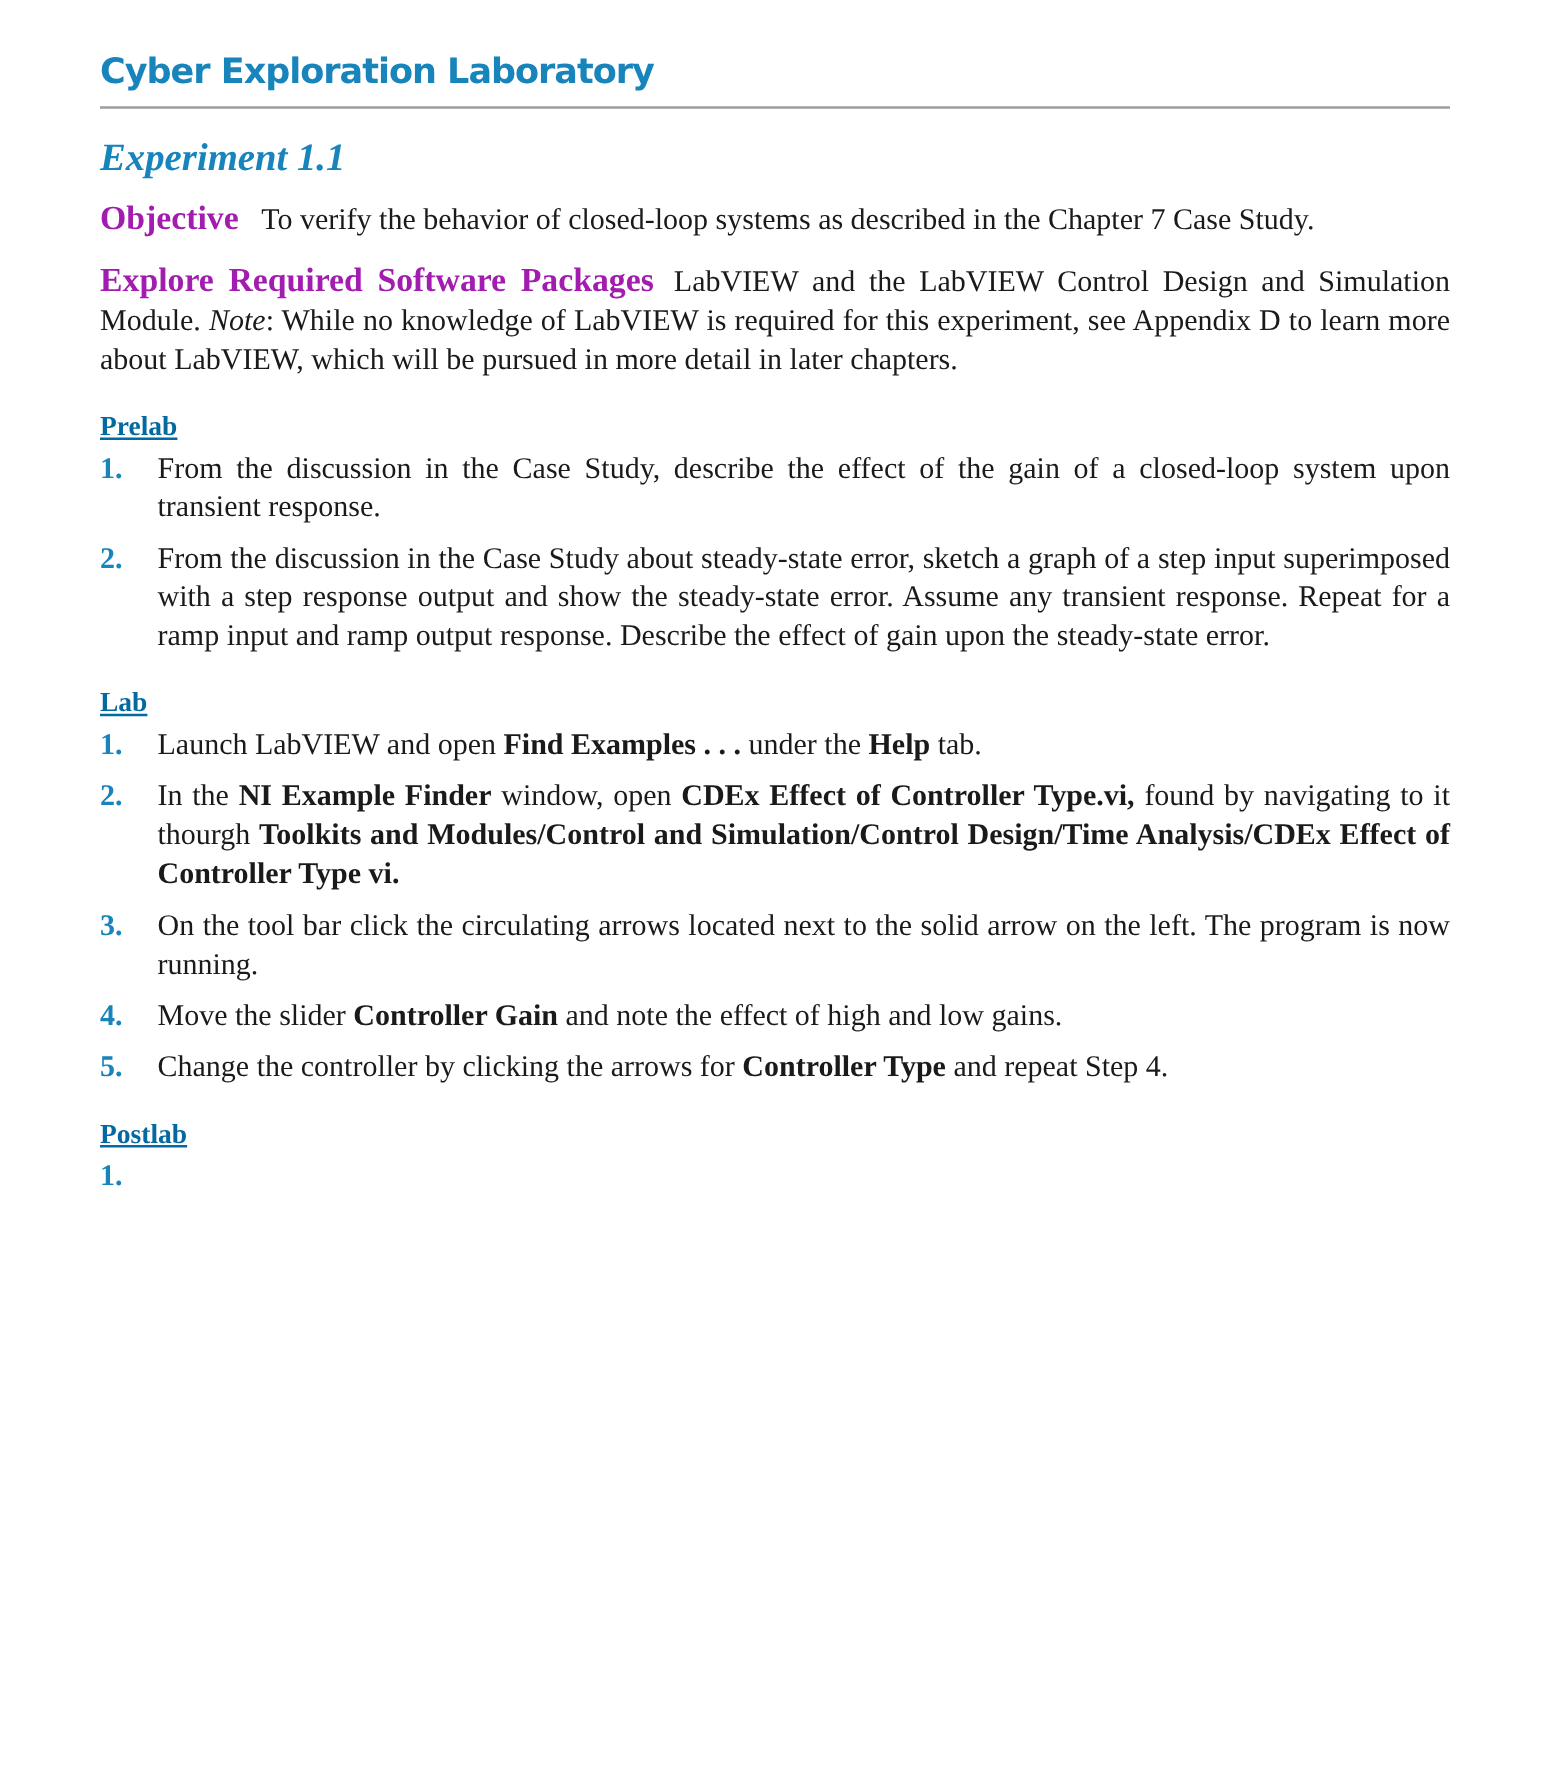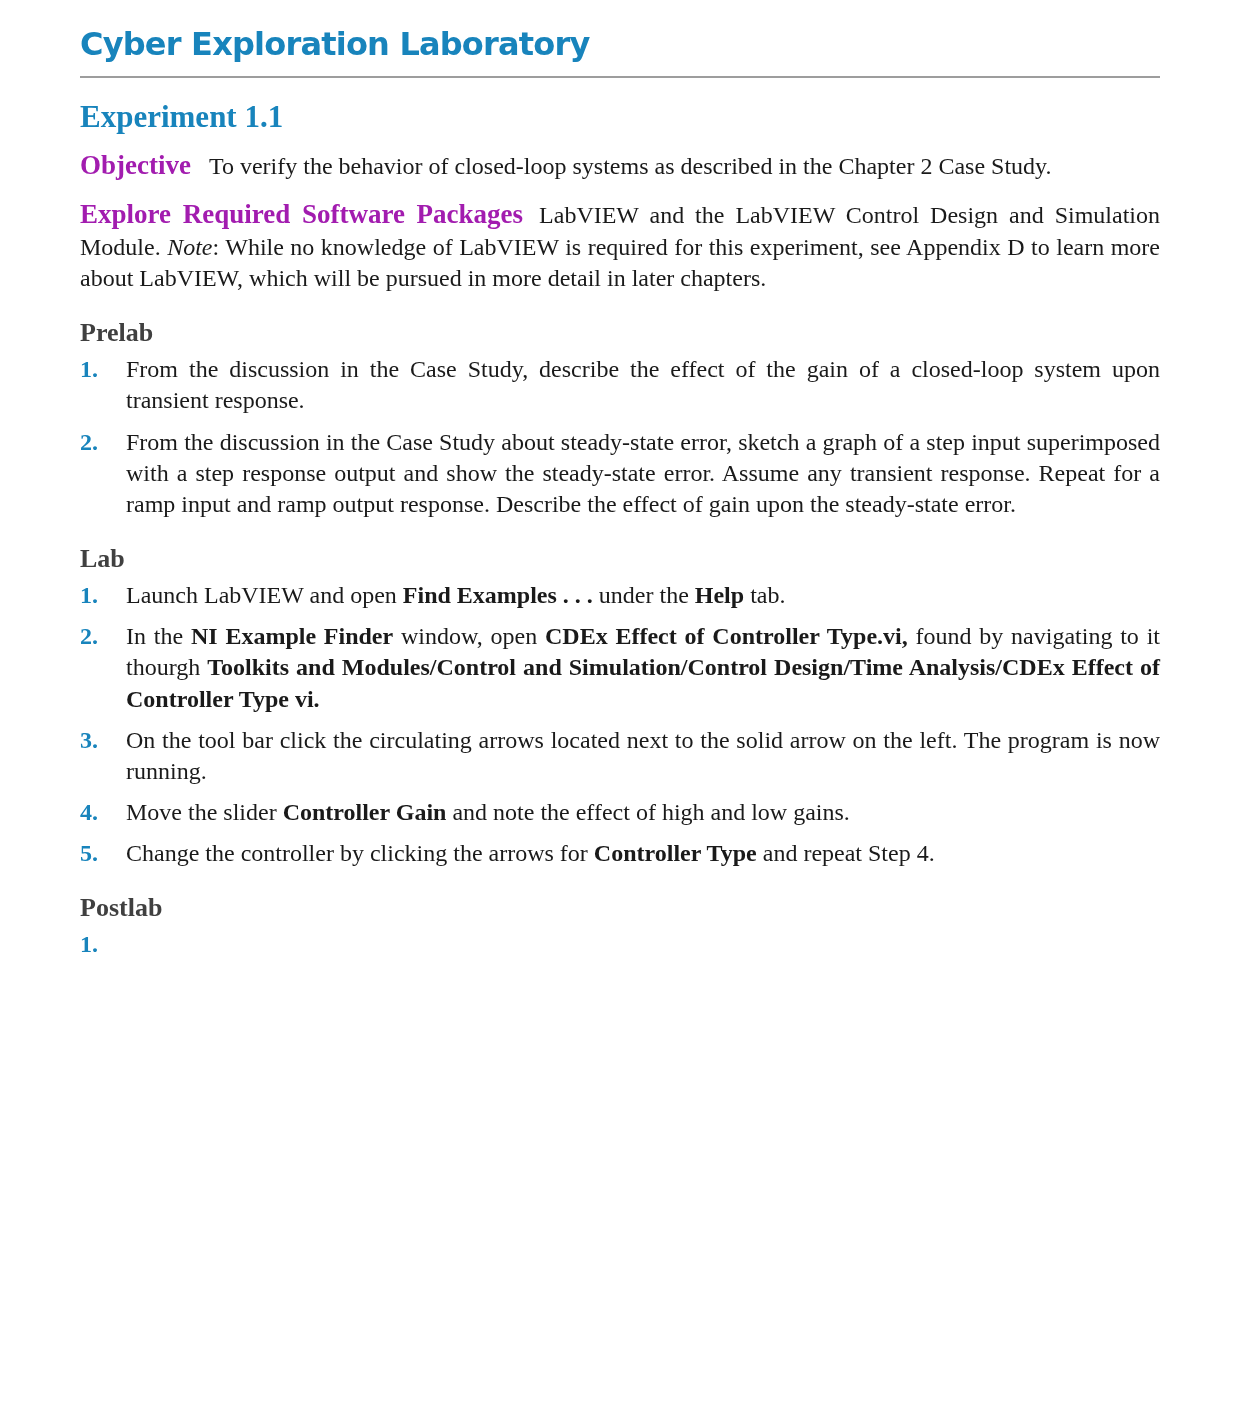--- a/index.html
+++ b/index.html
@@ -19,47 +19,49 @@
     height: 1428px;
     position: relative;
     box-sizing: border-box;
     padding: 0 45px 0 80px;
   }
   
   .doc-title {
     color: #1884bc;
     font-family: "DejaVu Sans", "Liberation Sans", sans-serif;
     font-weight: bold;
-    font-size: 32px;
+    font-size: 28px;
     letter-spacing: -0.8px;
     line-height: 1.05;
     margin: 0;
-    padding-top: 28px;
+    padding-top: 42px;
   }
   .title-rule {
     height: 2px;
     background: #9d9d9d;
     margin: 14px 35px 0 0;
   }
   
   .exp-heading {
     color: #1884bc;
     font-family: "Liberation Serif", "DejaVu Serif", serif;
     font-weight: bold;
     font-size: 31px;
     margin: 22px 0 0 0;
     line-height: 1.1;
+    font-style: italic;
   }
   .section-heading {
-    color: #404040;
+    color: #0369a1;
     font-family: "Liberation Serif", "DejaVu Serif", serif;
     font-weight: bold;
-    font-size: 26px;
+    font-size: 22px;
     margin: 24px 0 6px 0;
     line-height: 1.15;
+    text-decoration: underline;
   }
   
   .para {
     font-size: 24px;
     line-height: 1.30;
     text-align: justify;
     margin: 14px 35px 0 0;
     hyphens: none;
   }
   .runin {
@@ -101,21 +103,21 @@
 <body>
 
 <div class="page">
 
   <h1 class="doc-title">Cyber Exploration Laboratory</h1>
   <div class="title-rule"></div>
 
   <h2 class="exp-heading">Experiment 1.1</h2>
 
   <p class="para">
-    <span class="runin">Objective</span><span>To verify the behavior of closed-loop systems as described in the Chapter 2 Case Study.</span>
+    <span class="runin">Objective</span><span>To verify the behavior of closed-loop systems as described in the Chapter 7 Case Study.</span>
   </p>
 
   <p class="para">
     <span class="runin wide">Explore Required Software Packages</span><span>LabVIEW and the LabVIEW Control Design and Simulation Module. </span><em>Note</em><span>: While no knowledge of LabVIEW is required for this experiment, see Appendix D to learn more about LabVIEW, which will be pursued in more detail in later chapters.</span>
   </p>
 
   <h3 class="section-heading">Prelab</h3>
   <ol class="list">
     <li class="list-item">
       <span class="item-num">1.</span><span>From the discussion in the Case Study, describe the effect of the gain of a closed-loop system upon transient response.</span>

